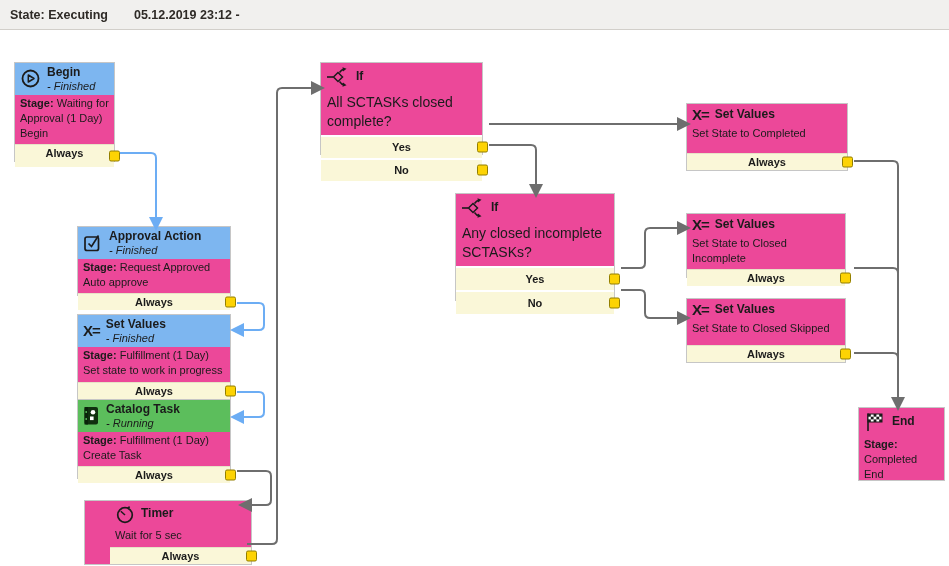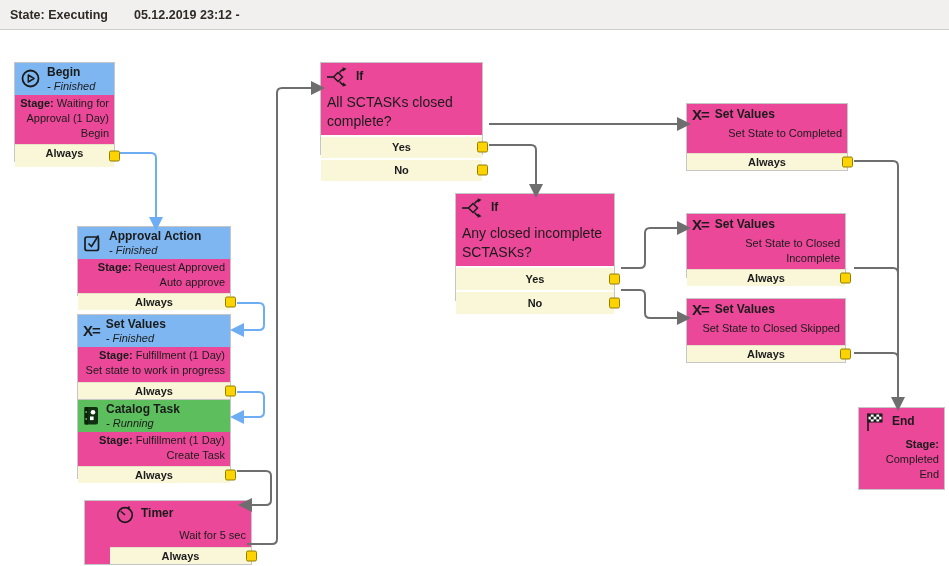--- a/index.html
+++ b/index.html
@@ -13,21 +13,21 @@
             font-size:12.5px;font-weight:bold;color:#2e2a26;}
 
   
   .node{position:absolute;box-sizing:border-box;border:1px solid #c6c6c6;background:#ec4899;
         color:#1b1b1b;display:flex;flex-direction:column;}
   .nh{display:flex;align-items:center;gap:6px;padding:3px 5px;flex:0 0 auto;}
   .nh.blue{background:#7db6f0;}
   .nh.green{background:#5cbe5c;}
   .nt{font-weight:bold;font-size:12px;line-height:1.15;}
   .ns{font-style:italic;font-size:11px;line-height:1.1;}
-  .nb{padding:1px 5px 3px;font-size:11px;line-height:1.38;flex:1 1 auto;text-align:right;}
+  .nb{padding:1px 5px 3px;font-size:11px;line-height:1.38;flex:1 1 auto;}
   .nb b{font-weight:bold;}
   .nf{position:relative;background:#faf7d8;border-top:1px solid #e7e3c6;text-align:center;
       font-size:11px;font-weight:bold;padding:2px 0;flex:0 0 auto;}
   .if-q{padding:2px 6px 4px;font-size:14px;line-height:1.35;flex:1 1 auto;}
   .if-row{position:relative;background:#faf7d8;border-top:2px solid #fff;text-align:left;
           font-size:11px;font-weight:bold;display:flex;align-items:center;justify-content:center;
           flex:0 0 auto;}
   .port{position:absolute;right:-6px;top:50%;width:11px;height:11px;transform:translateY(-50%);
         background:#fdd304;border:1.5px solid #937f00;border-radius:2px;box-sizing:border-box;}
   .xeq{font-weight:800;font-size:15px;letter-spacing:-1px;line-height:1;}
@@ -39,21 +39,21 @@
   #n-if1 .if-row{height:21px;}
   #n-svcomp{left:686px;top:103px;width:162px;height:68px;}
   #n-approval{left:77px;top:226px;width:154px;height:70px;}
   #n-svfin{left:77px;top:314px;width:154px;height:86px;}
   #n-catalog{left:77px;top:399px;width:154px;height:80px;}
   #n-timer{left:84px;top:500px;width:168px;height:65px;padding-left:25px;}
   #n-if2{left:455px;top:193px;width:160px;height:108px;}
   #n-if2 .if-row{height:22px;}
   #n-svinc{left:686px;top:213px;width:160px;height:65px;}
   #n-svskip{left:686px;top:298px;width:160px;height:65px;}
-  #n-end{left:858px;top:407px;width:87px;height:83px;}
+  #n-end{left:858px;top:407px;width:87px;height:74px;}
 
   
   #wires{position:absolute;left:0;top:0;width:949px;height:566px;pointer-events:none;}
   .icon{flex:0 0 auto;display:block;}
 </style>
 </head>
 <body>
 
 <div id="stage">
 

